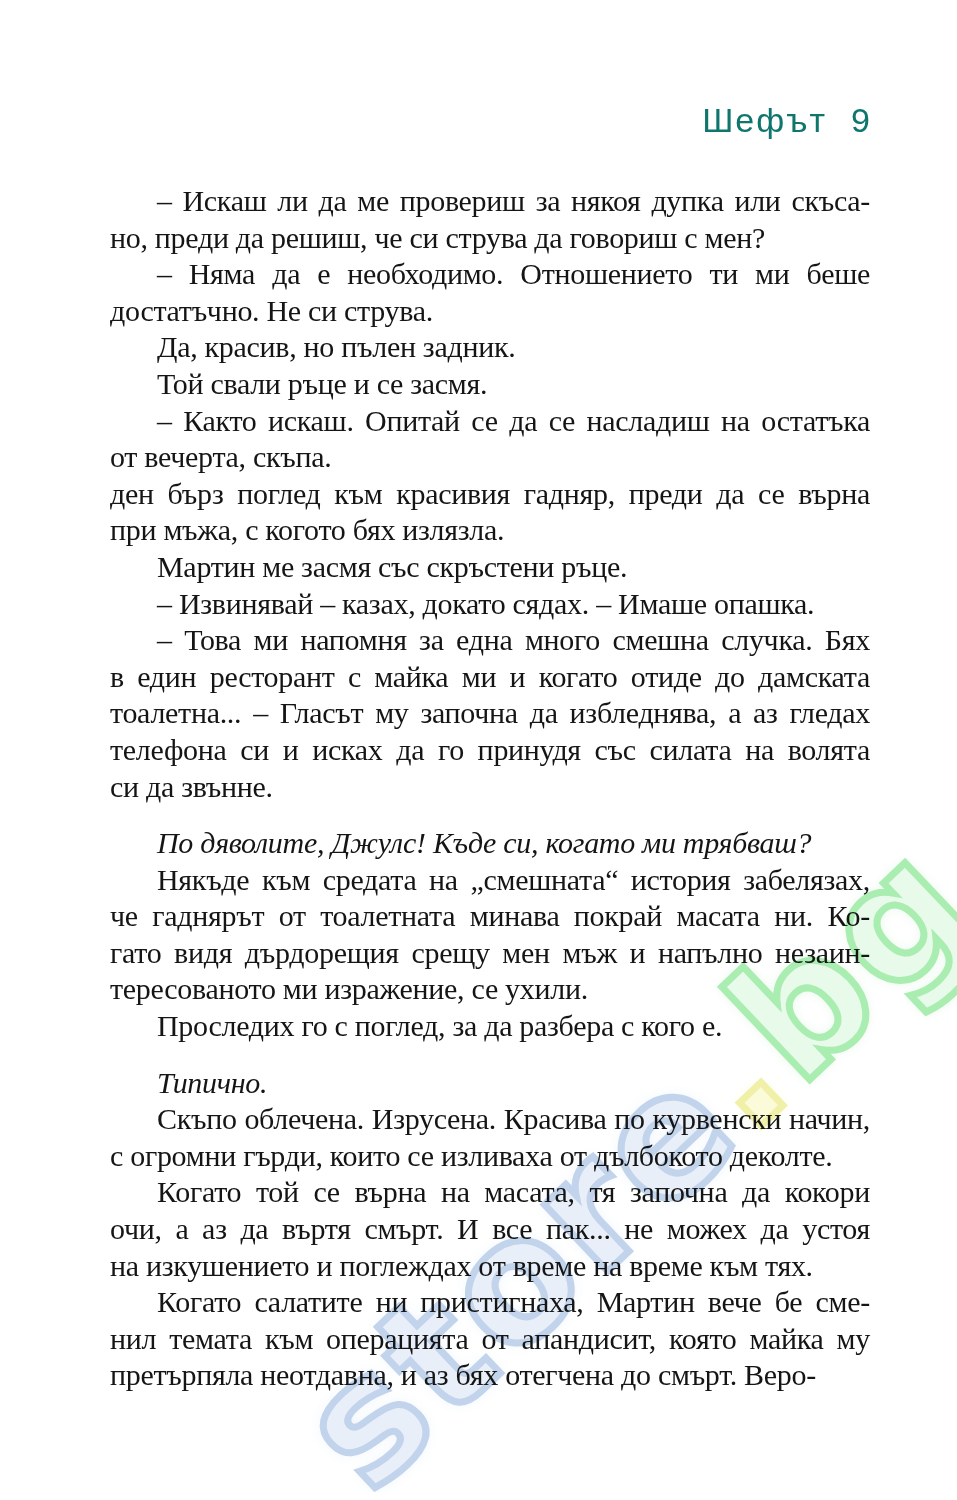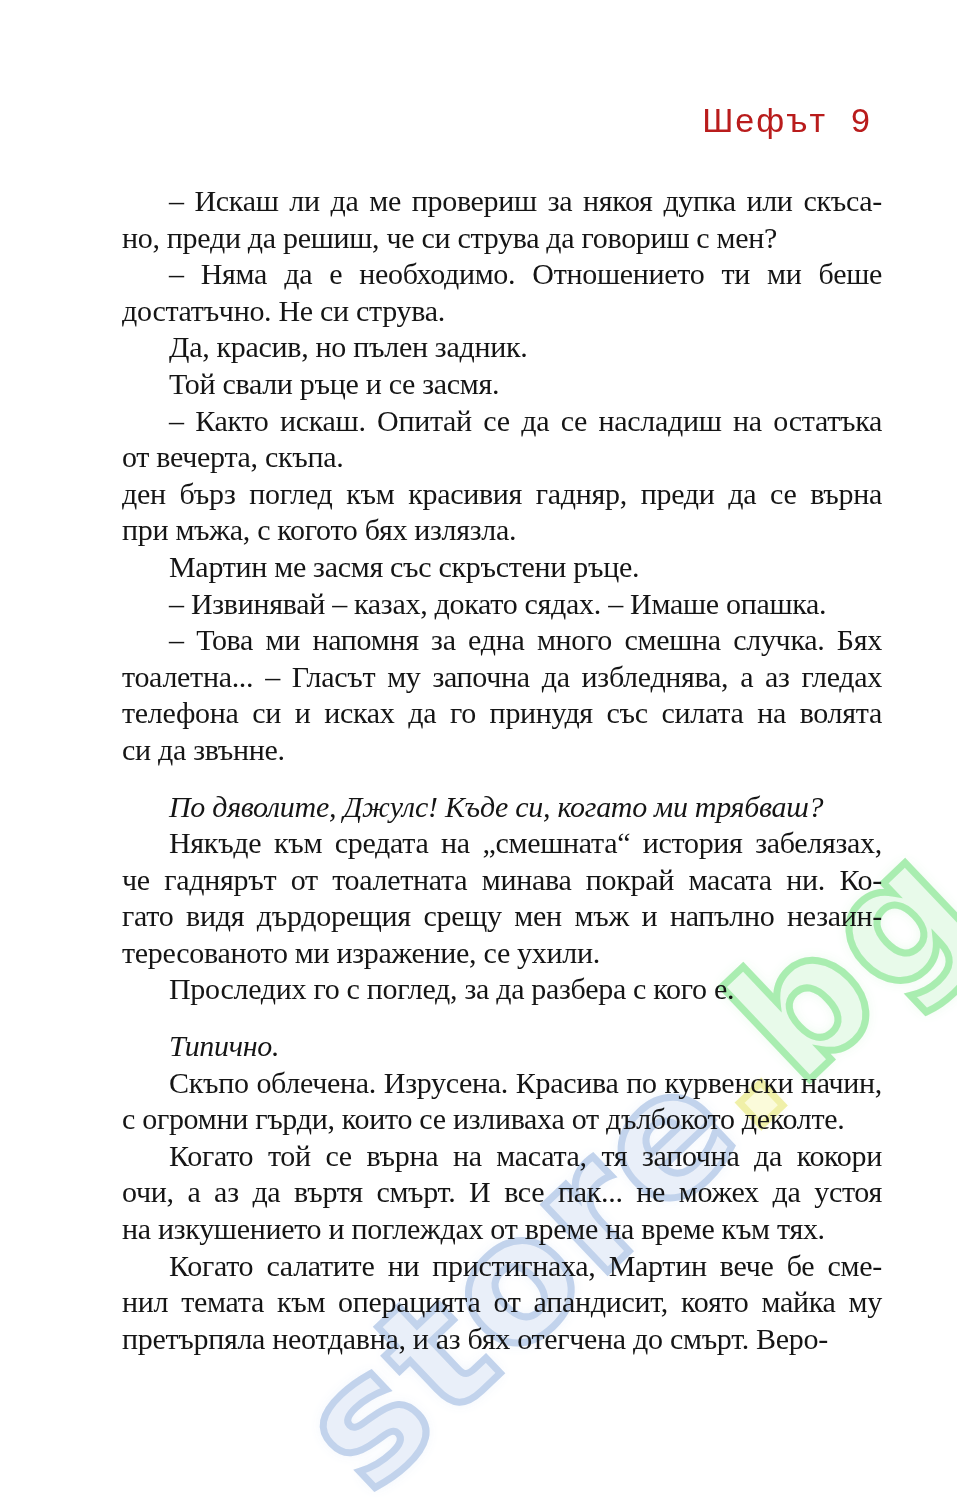--- a/index.html
+++ b/index.html
@@ -13,30 +13,30 @@
   }
   
   .page-header {
     position: absolute;
     top: 101px;
     right: 87px;
     z-index: 3;
     font-family: "Liberation Sans", sans-serif;
     font-size: 34px;
     font-weight: 400;
-    color: #b91c1c;
+    color: #0f766e;
     letter-spacing: 2px;
     white-space: nowrap;
   }
   .page-header .pagenum { margin-left: 24px; letter-spacing: 0; }
 
   
   .body-text {
     position: absolute;
-    left: 122px;
+    left: 110px;
     top: 183px;
     width: 760px;
     z-index: 2;
     font-size: 30px;
     line-height: 36.6px;
     color: #151515;
     letter-spacing: -0.3px;
   }
   .para { margin: 0; }
   .para.italic { font-style: italic; margin-top: 20px; }
@@ -115,20 +115,21 @@
         <div class="line last">при мъжа, с когото бях излязла.</div>
       </div>
       <div class="para">
         <div class="line first last">Мартин ме засмя със скръстени ръце.</div>
       </div>
       <div class="para">
         <div class="line first last">– Извинявай – казах, докато сядах. – Имаше опашка.</div>
       </div>
       <div class="para">
         <div class="line first">– Това ми напомня за една много смешна случка. Бях</div>
+        <div class="line">в един ресторант с майка ми и когато отиде до дамската</div>
         <div class="line">тоалетна... – Гласът му започна да избледнява, а аз гледах</div>
         <div class="line">телефона си и исках да го принудя със силата на волята</div>
         <div class="line last">си да звънне.</div>
       </div>
       <div class="para italic">
         <div class="line first last">По дяволите, Джулс! Къде си, когато ми трябваш?</div>
       </div>
       <div class="para">
         <div class="line first">Някъде към средата на „смешната“ история забелязах,</div>
         <div class="line">че гаднярът от тоалетната минава покрай масата ни. Ко-</div>

